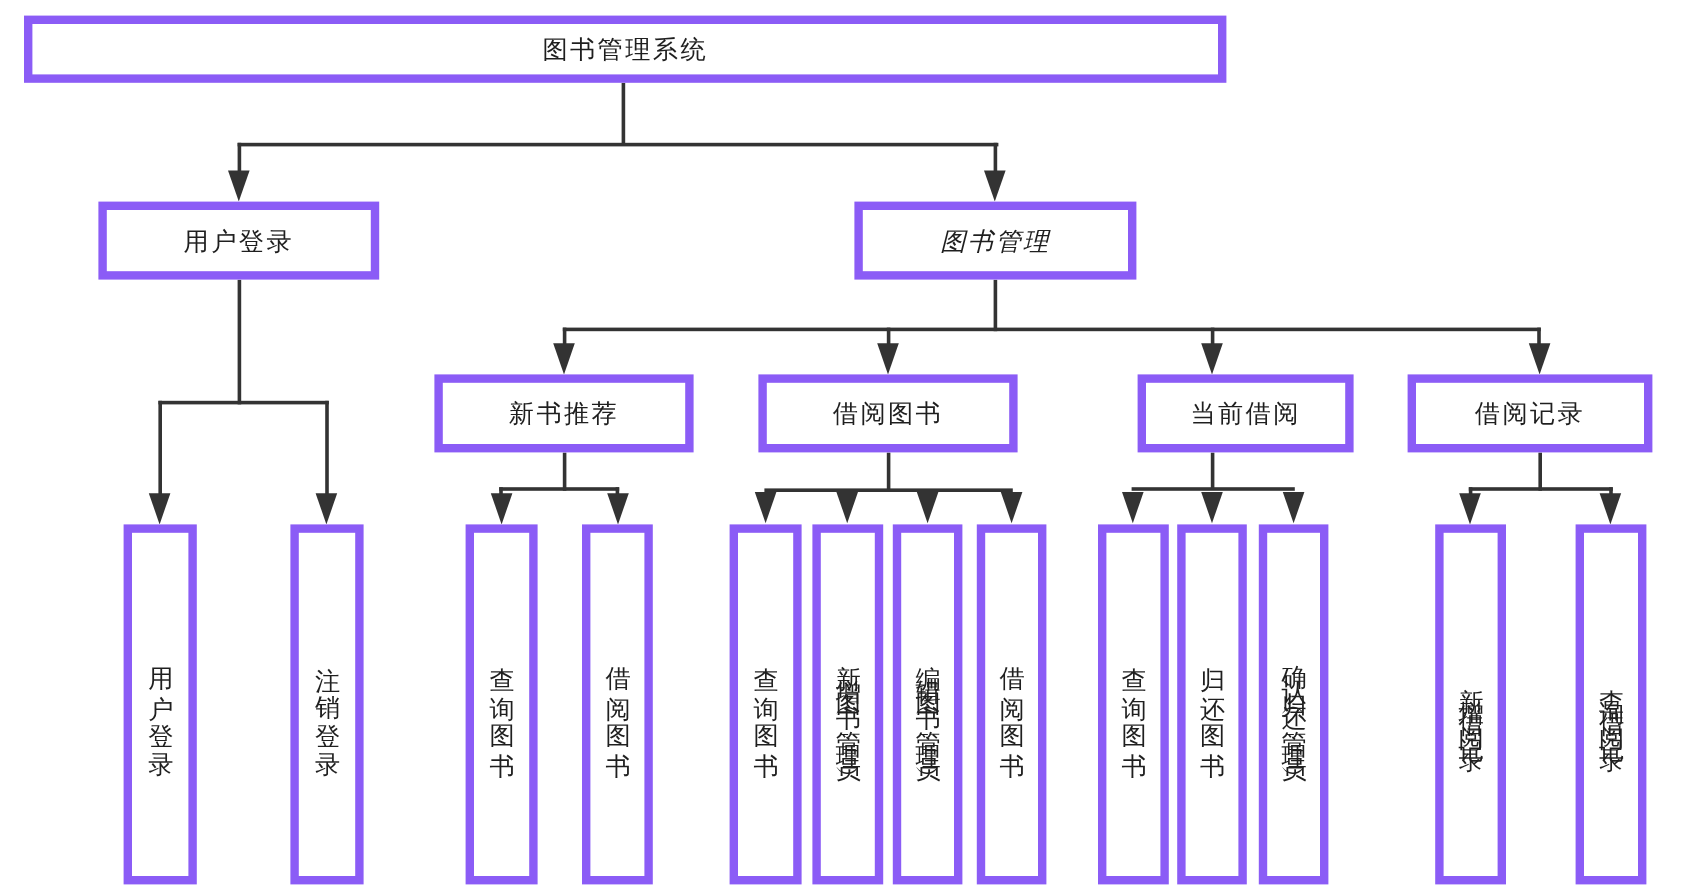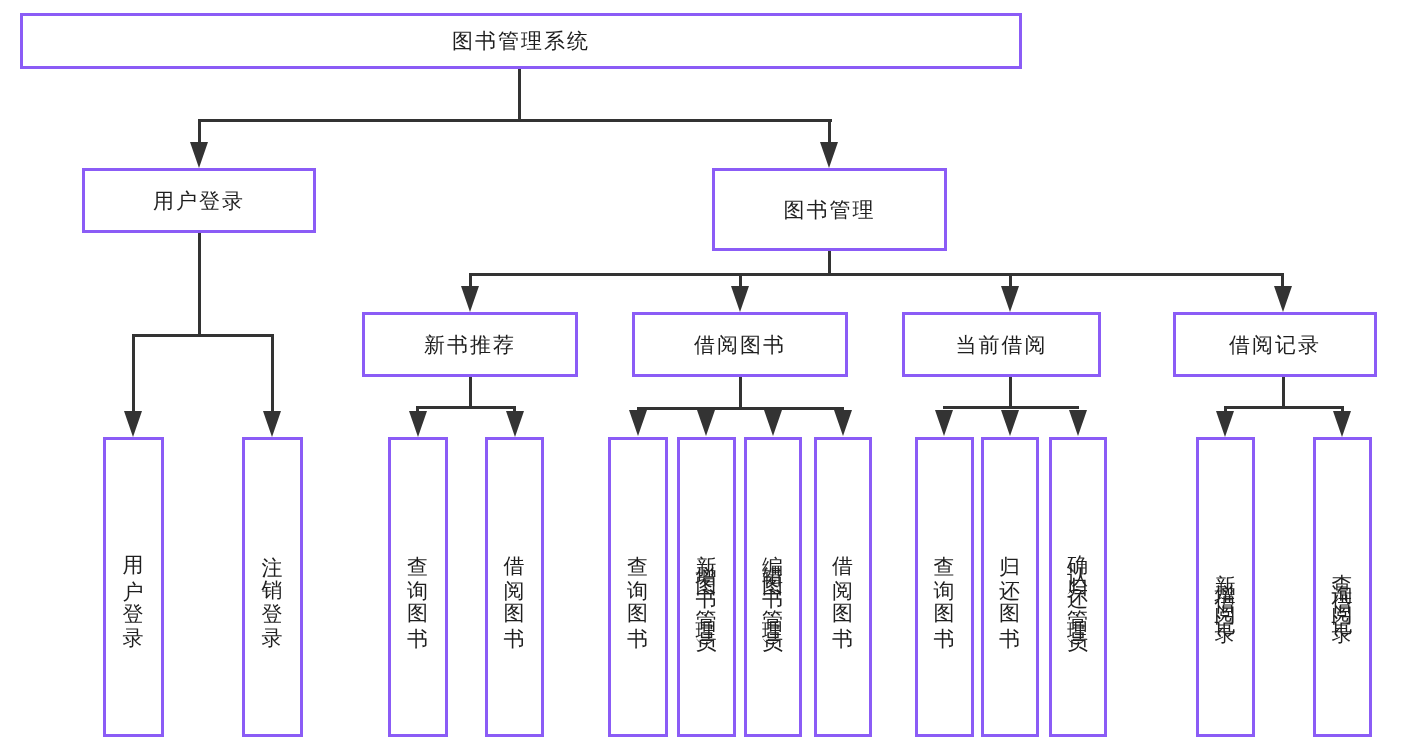--- a/index.html
+++ b/index.html
@@ -2,21 +2,21 @@
 <html><head>
 <meta charset="utf-8">
 <style>
   html,body{margin:0;padding:0;background:#ffffff;}
   #stage{
     position:relative;width:1405px;height:747px;background:#ffffff;overflow:hidden;
     font-family:"Liberation Sans","DejaVu Sans",sans-serif;color:#1f1f1f;
   }
   .box{
     position:absolute;box-sizing:border-box;background:#ffffff;
-    border:3px solid #8b5cf6;display:flex;align-items:center;justify-content:center;
+    border:7px solid #8b5cf6;display:flex;align-items:center;justify-content:center;
     z-index:2;
   }
   .hlabel{font-size:21px;letter-spacing:2px;color:#1f1f1f;white-space:nowrap;}
   .vtext{
     writing-mode:vertical-rl;text-orientation:mixed;
     font-size:21px;line-height:1;color:#1f1f1f;white-space:nowrap;
   }
   .ls4{letter-spacing:24px;}
   .ls6{letter-spacing:10px;}
   .ls9{letter-spacing:11px;}
@@ -36,31 +36,31 @@
 
 <div id="stage">
 
   <div class="box" style="left:20px;top:13px;width:1002px;height:56px;">
     <span class="hlabel">图书管理系统</span>
   </div>
 
   <div class="box" style="left:82px;top:168px;width:234px;height:65px;">
     <span class="hlabel">用户登录</span>
   </div>
-  <div class="box" style="left:712px;top:168px;width:235px;height:83px;">
+  <div class="box" style="left:712px;top:168px;width:235px;height:65px;font-style:italic;">
     <span class="hlabel">图书管理</span>
   </div>
 
   <div class="box" style="left:362px;top:312px;width:216px;height:65px;justify-content:center;">
     <span class="hlabel">新书推荐</span>
   </div>
   <div class="box" style="left:632px;top:312px;width:216px;height:65px;">
     <span class="hlabel">借阅图书</span>
   </div>
-  <div class="box" style="left:902px;top:312px;width:199px;height:65px;align-items:center;">
+  <div class="box" style="left:948px;top:312px;width:180px;height:65px;align-items:center;">
     <span class="hlabel">当前借阅</span>
   </div>
   <div class="box" style="left:1173px;top:312px;width:204px;height:65px;">
     <span class="hlabel">借阅记录</span>
   </div>
 
   <div class="box" style="left:103px;top:437px;width:61px;height:300px;">
     <span class="vtext ls4">用户登录</span>
   </div>
   <div class="box" style="left:242px;top:437px;width:61px;height:300px;">

